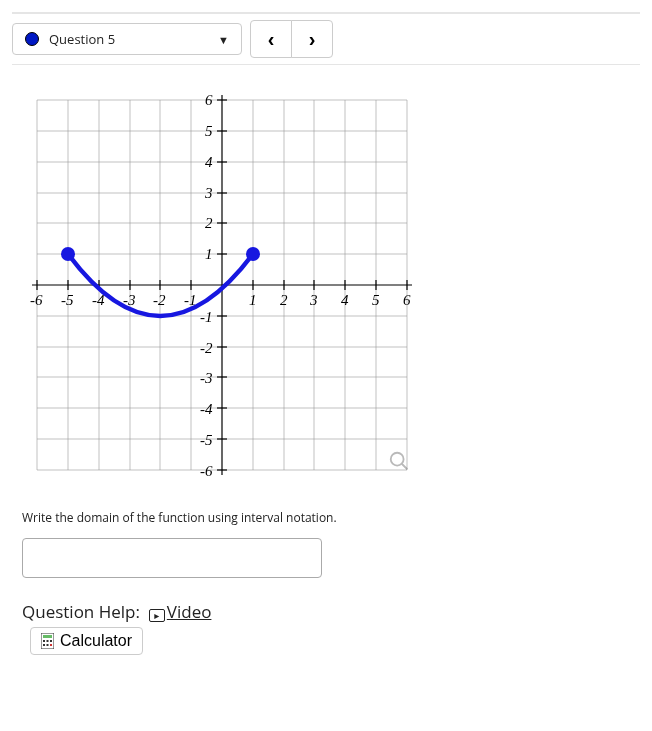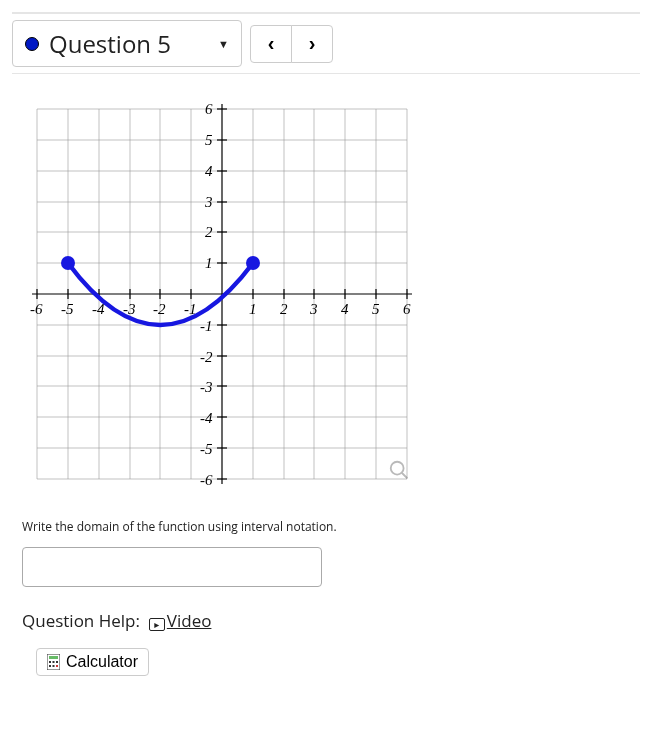--- a/index.html
+++ b/index.html
@@ -1,40 +1,40 @@
 <!DOCTYPE html>
 <html><head>
 <meta charset="utf-8">
 <style>
 * { box-sizing: border-box; margin: 0; padding: 0; }
 body { font-family: "Open Sans", -apple-system, Helvetica, Arial, sans-serif; font-size: 16px; color: #222; background: #fff; padding: 12px; width: 652px; }
 .top-bar { border-top: 2px solid #e5e5e5; border-bottom: 1px solid #e5e5e5; padding: 6px 0; margin-bottom: 20px; display: flex; align-items: center; gap: 8px; }
 .question-dd { display: inline-flex; align-items: center; border: 1px solid #ccc; border-radius: 4px; padding: 6px 12px; cursor: pointer; min-width: 230px; background:#fff;}
 .status-dot { width: 14px; height: 14px; border-radius: 50%; background: #0018c4; margin-right: 10px; border:1px solid #000;}
-.q-label { flex: 1; font-size: 24px; }
+.q-label { flex: 1; font-size: 13px; }
 .caret { font-size: 11px; margin-left:auto; }
 .nav-btn { border: 1px solid #ccc; border-radius: 4px; width: 42px; height: 38px; display:inline-flex; align-items:center; justify-content:center; font-size: 20px; font-weight:bold; cursor: pointer; background:#fff;}
 .nav-group { display:flex; }
 .nav-group .nav-btn:first-child { border-top-right-radius:0; border-bottom-right-radius:0;}
 .nav-group .nav-btn:last-child { border-top-left-radius:0; border-bottom-left-radius:0; margin-left:-1px;}
 .graph-wrap { position: relative; width: 400px; height: 400px; margin: 0 0 24px 10px; }
 .graph-wrap svg { width: 100%; height: 100%; }
 .grid-line { stroke: #999; stroke-width: 0.6; }
 .axis-line { stroke: #000; stroke-width: 1.2; }
 .tick { stroke: #000; stroke-width: 1.2; }
 .tick-label { font-family: Georgia, serif; font-style: italic; font-size: 15px; fill: #000; }
 .curve { stroke: #1717e0; stroke-width: 4.5; fill: none; }
 .endpoint { fill: #1717e0; }
 .zoom-icon { position: absolute; right: 12px; bottom: 8px; opacity: .45; cursor:pointer; }
 .prompt { font-size: 12px; margin: 8px 0 12px 10px; }
 .answer-input { width: 300px; height: 40px; border: 1px solid #aaa; border-radius: 4px; font-size: 16px; padding: 4px 8px; margin-left:10px; margin-bottom: 18px; }
-.help-row { margin: 4px 0 16px 10px; font-size: 17px; }
+.help-row { margin: 4px 0 4px 10px; font-size: 17px; }
 .video-link { text-decoration: underline; color: #222; cursor:pointer; }
 .play-box { display:inline-block; border:1px solid #222; border-radius:2px; width:16px; height:13px; text-align:center; font-size:10px; line-height:11px; vertical-align:-1px; margin-right:2px;}
-.calc-btn { display:inline-flex; align-items:center; gap:6px; border:1px solid #ccc; border-radius:4px; padding:4px 10px; font-size:16px; background:#fff; cursor:pointer; margin-left:24px;}
+.calc-btn { display:inline-flex; align-items:center; gap:6px; border:1px solid #ccc; border-radius:4px; padding:4px 10px; font-size:16px; background:#fff; cursor:pointer; margin-left:18px;}
 .calc-icon { display:inline-block; width:13px; height:16px; }
 </style>
 </head>
 <body>
 
 
 
 <div class="top-bar">
   <div class="question-dd">
     <span class="status-dot"></span>

